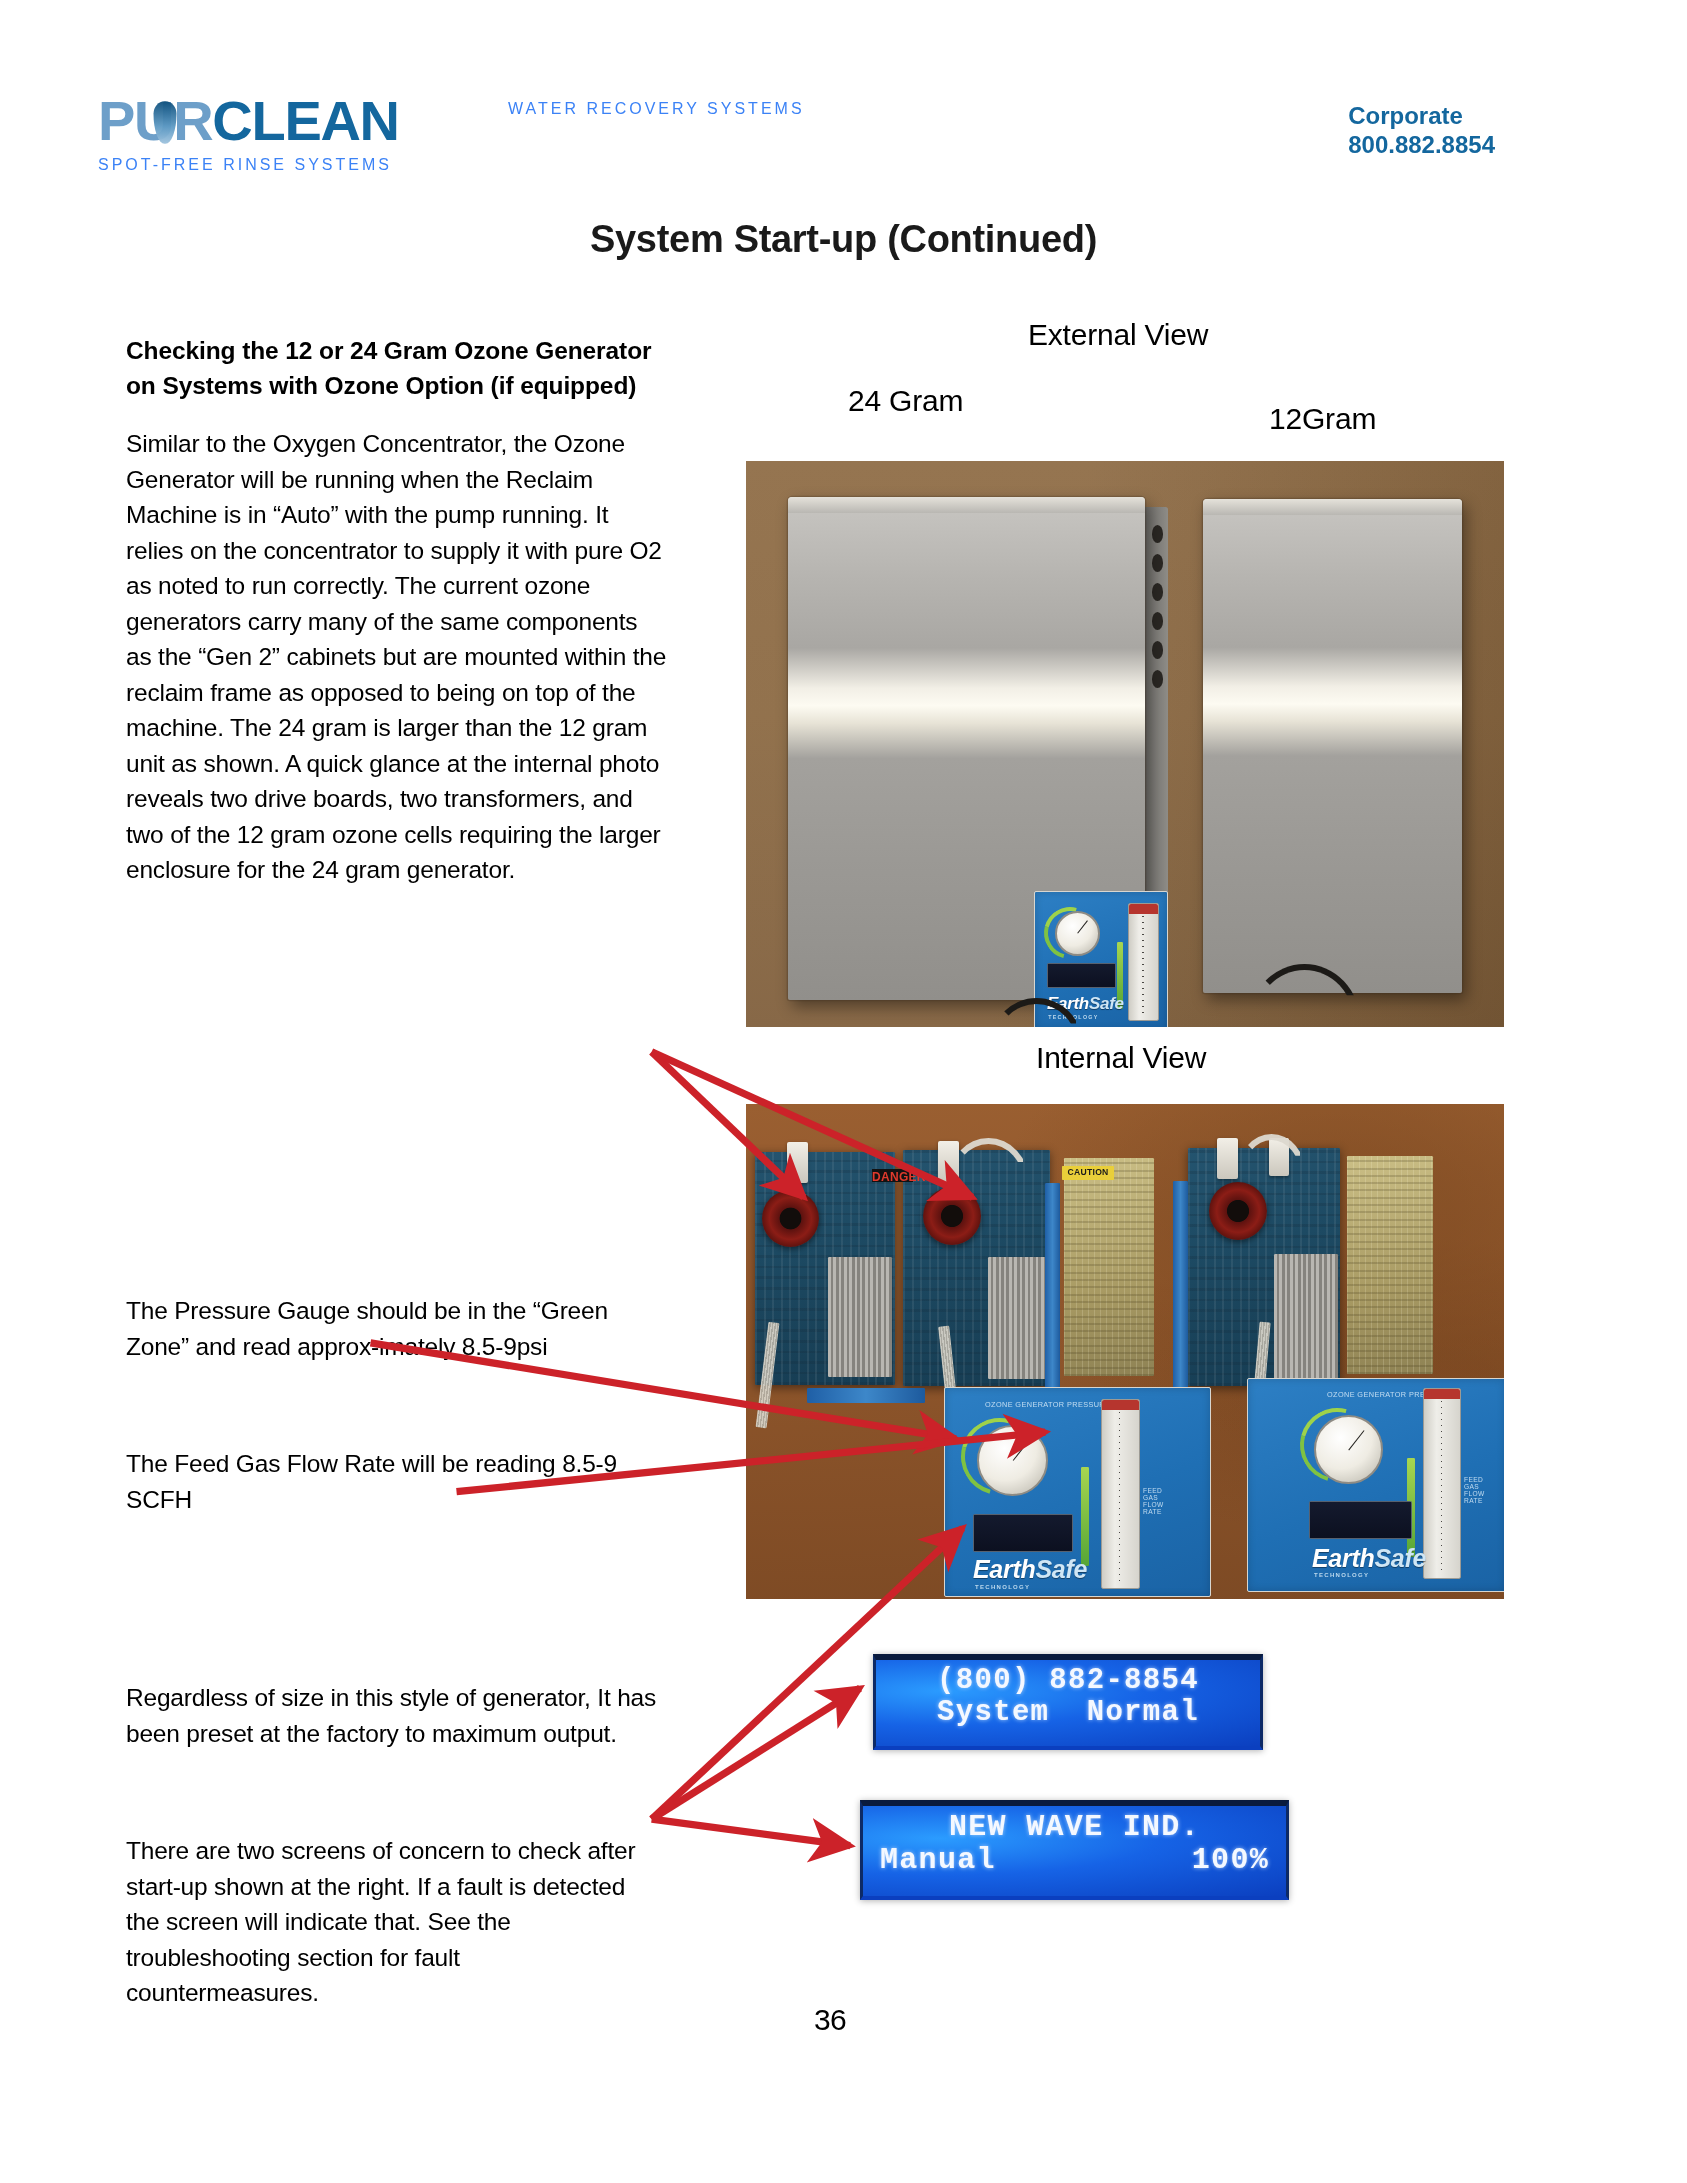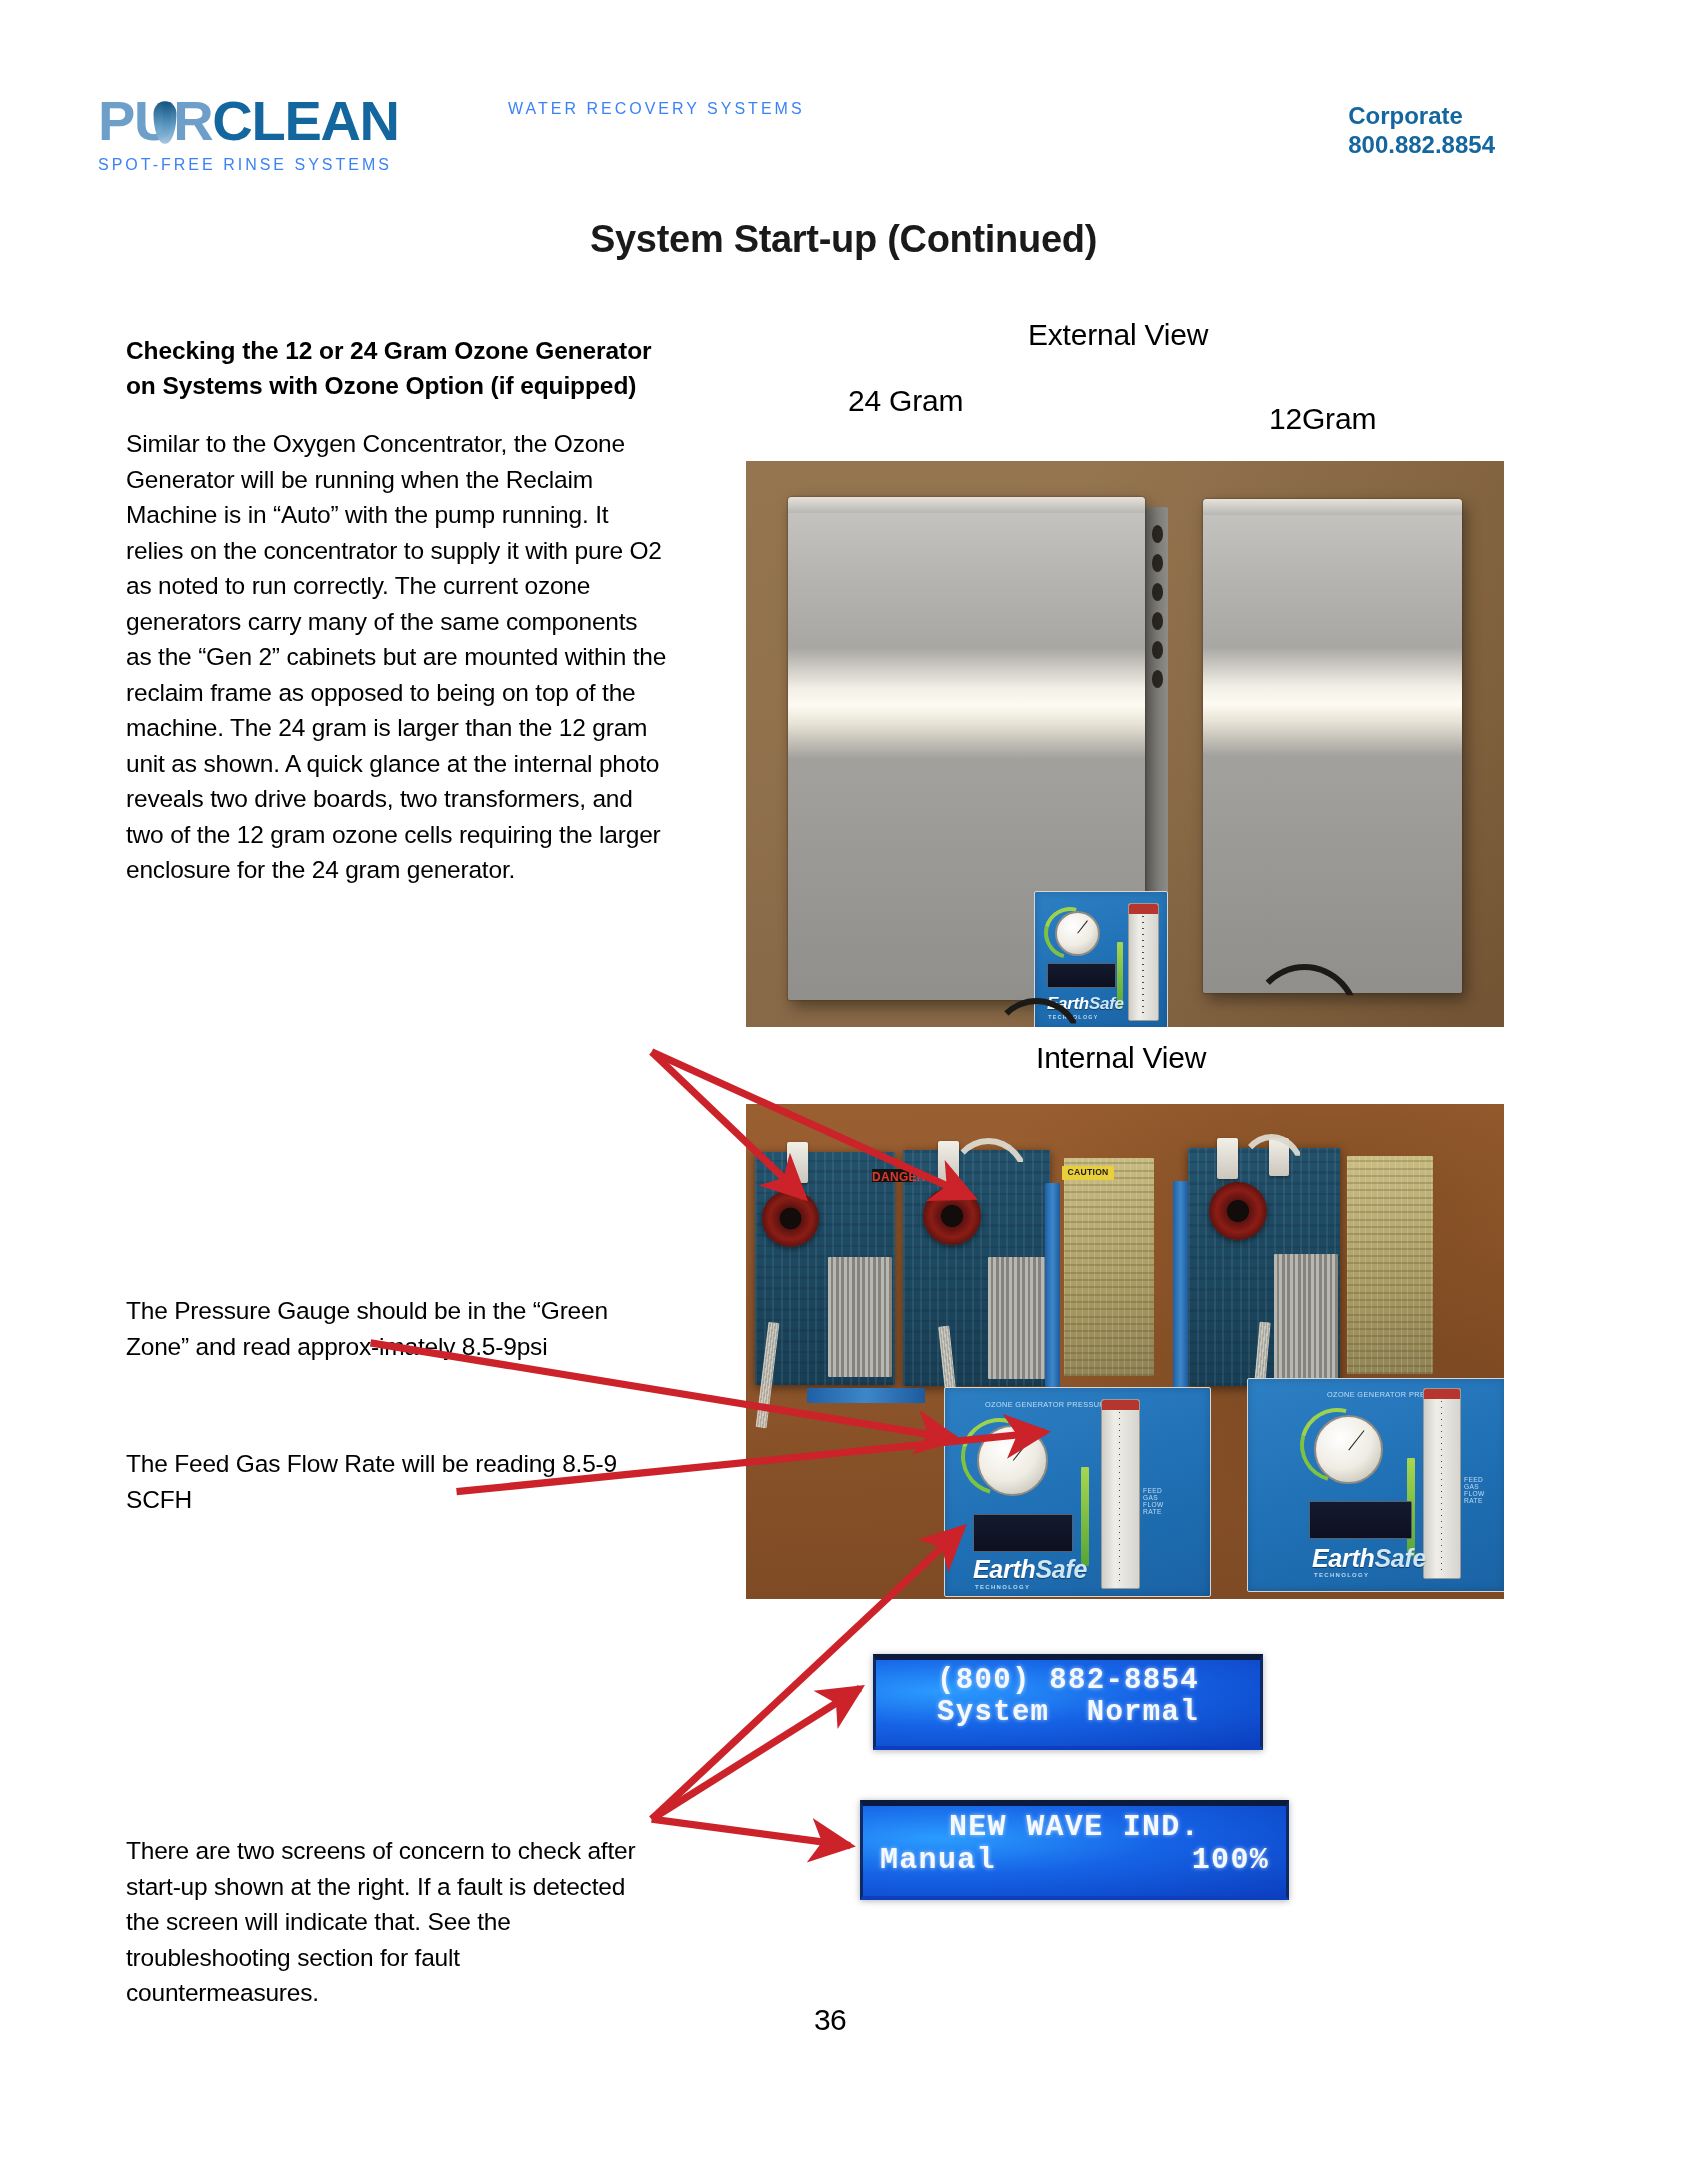--- a/index.html
+++ b/index.html
@@ -447,20 +447,21 @@
 
   <div class="page-title">System Start-up (Continued)</div>
 
   <div class="left-col">
     <p class="subhead">Checking the 12 or 24 Gram Ozone Generator on Systems with Ozone Option (if equipped)</p>
     <p class="body-par">Similar to the Oxygen Concentrator, the Ozone Generator will be running when the Reclaim Machine is in “Auto” with the pump running. It relies on the concentrator to supply it with pure O2 as noted to run correctly. The current ozone generators carry many of the same components as the “Gen 2” cabinets but are mounted within the reclaim frame as opposed to being on top of the machine. The 24 gram is larger than the 12 gram unit as shown. A quick glance at the internal photo reveals two drive boards, two transformers, and two of the 12 gram ozone cells requiring the larger enclosure for the 24 gram generator.</p>
   </div>
 
   <p class="body-par par-gauge">The Pressure Gauge should be in the “Green Zone” and read approx-imately 8.5-9psi</p>
   <p class="body-par par-flow">The Feed Gas Flow Rate will be reading 8.5-9 SCFH</p>
+  <p class="body-par par-regardless">Regardless of size in this style of generator, It has been  preset at the factory to maximum output.</p>
   <p class="body-par par-screens">There are two screens of concern to check after start-up shown at the right. If a fault is detected the screen will indicate that. See the troubleshooting section for fault countermeasures.</p>
 
   <div class="lbl lbl-external">External View</div>
   <div class="lbl lbl-24gram">24 Gram</div>
   <div class="lbl lbl-12gram">12Gram</div>
   <div class="lbl lbl-internal">Internal View</div>
 
   <div class="photo photo-external">
     <div class="wood-bg"></div>
 

